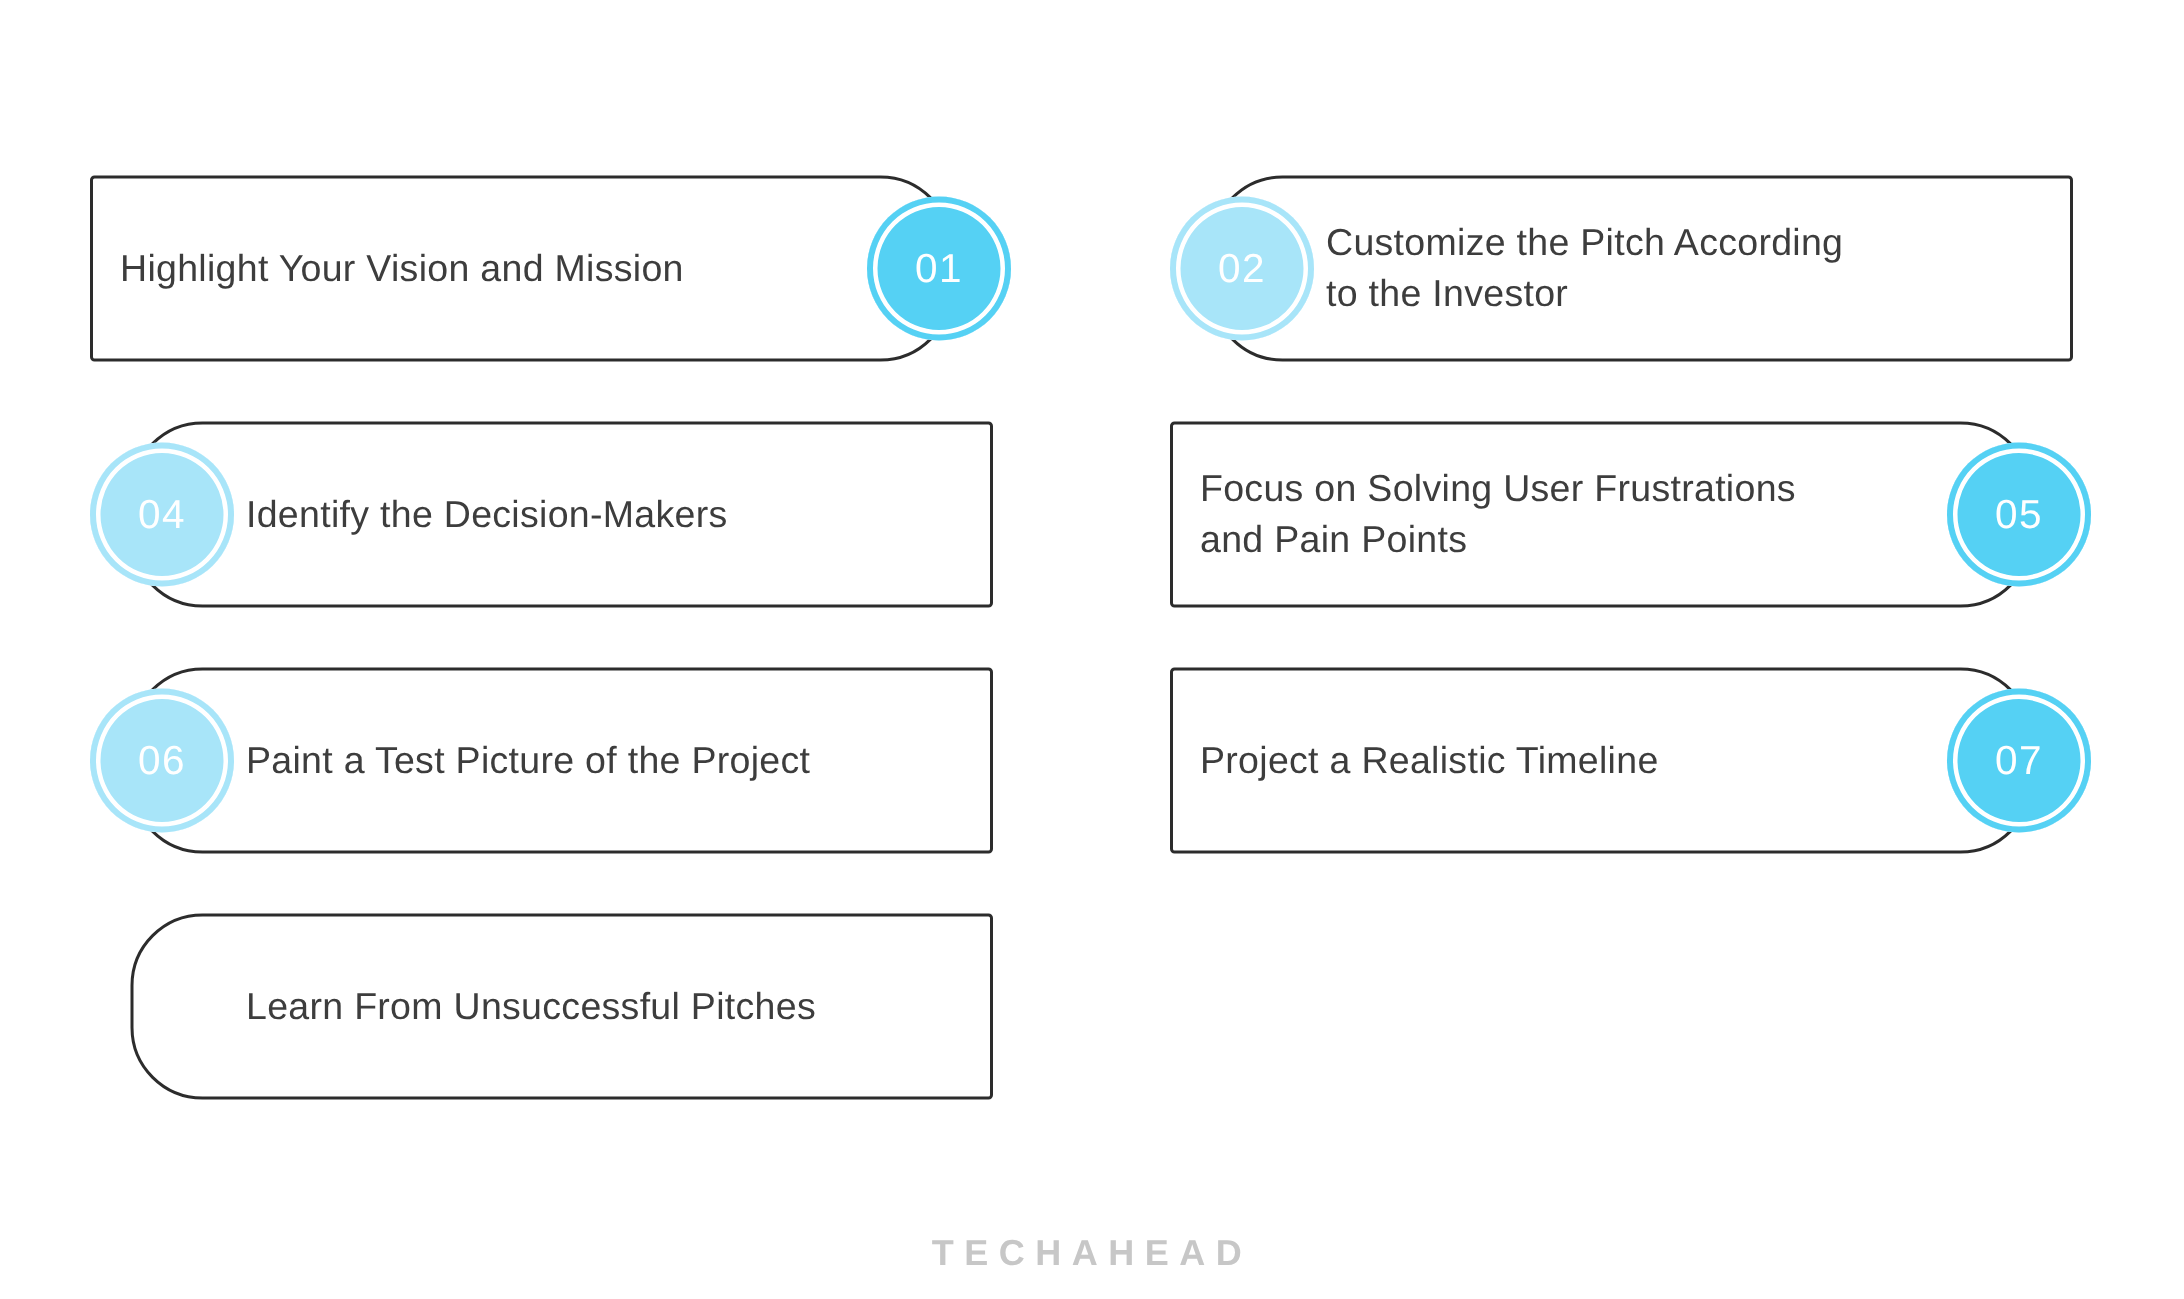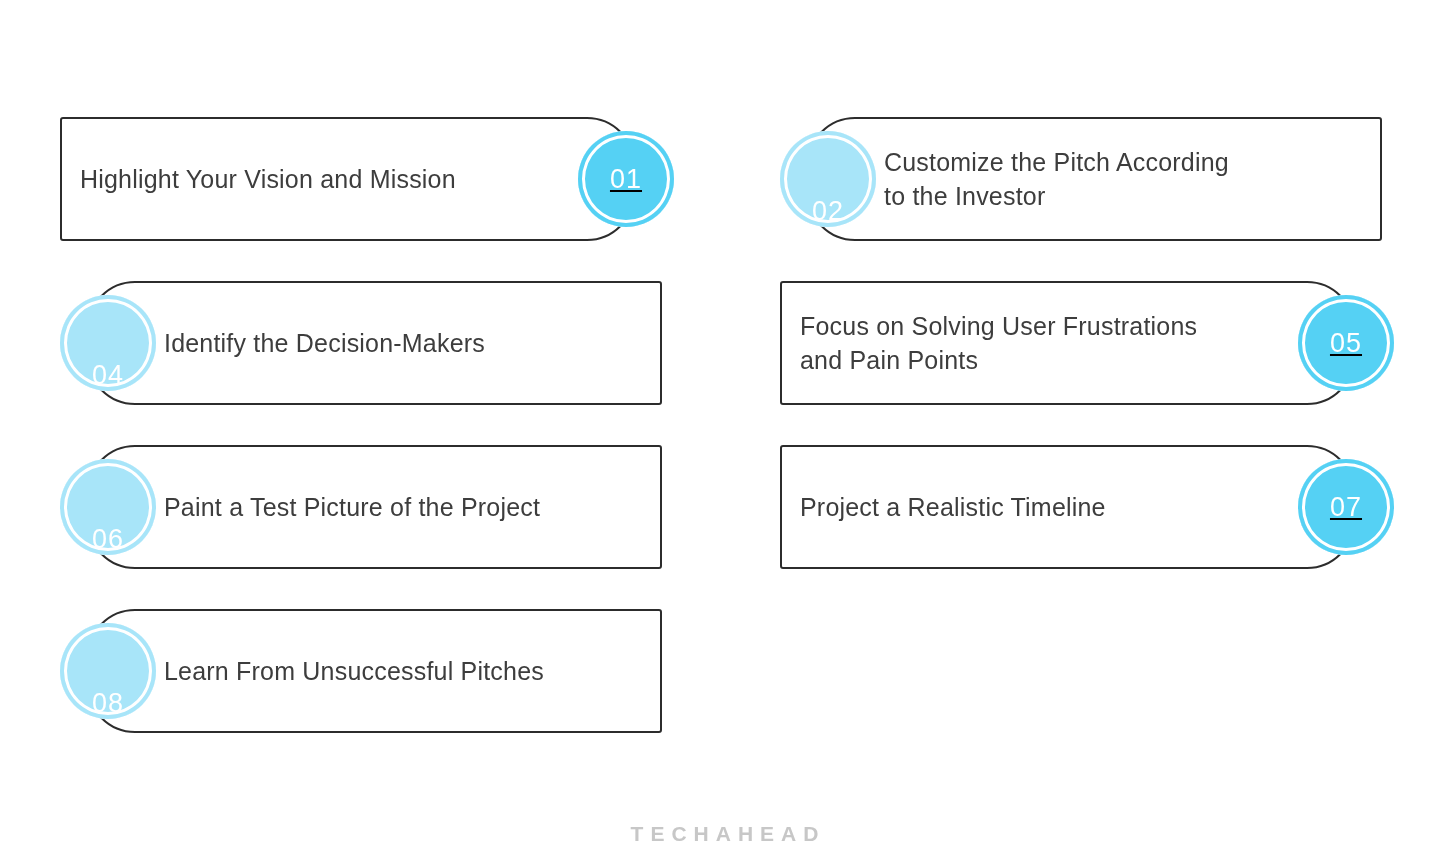--- a/index.html
+++ b/index.html
@@ -66,40 +66,38 @@
     border-radius: 50%;
     display: flex;
     align-items: center;
     justify-content: center;
     z-index: 2;
   }
   .item.left .badge {
     left: 518px;
     background: #55d1f4;
     box-shadow: inset 0 0 0 4px #55d1f4, inset 0 0 0 7px #ffffff;
-    text-decoration: underline;
   }
   .item.right .badge {
     left: 0;
     background: #a8e5f9;
     box-shadow: inset 0 0 0 4px #a8e5f9, inset 0 0 0 7px #ffffff;
-    align-items: flex-end;
   }
   .num {
     font-size: 27px;
     color: #ffffff;
     letter-spacing: 1px;
   }
   .watermark {
     position: absolute;
     left: 0;
     right: 0;
     top: 822px;
     text-align: center;
-    font-size: 21px;
+    font-size: 24px;
     font-weight: 700;
     letter-spacing: 7px;
     color: #c7c7c7;
   }
 </style>
 </head>
 <body>
 
 <div class="canvas">
   <div class="grid">
@@ -158,21 +156,18 @@
       </div>
       <div class="badge">
         <span class="num">07</span>
       </div>
     </div>
 
     <div class="item right">
       <div class="box">
         <span class="label">Learn From Unsuccessful Pitches</span>
       </div>
-      <div class="badge">
-        <span class="num">08</span>
-      </div>
     </div>
 
   </div>
 
   <div class="watermark">TECHAHEAD</div>
 </div>
 
 </body></html>

